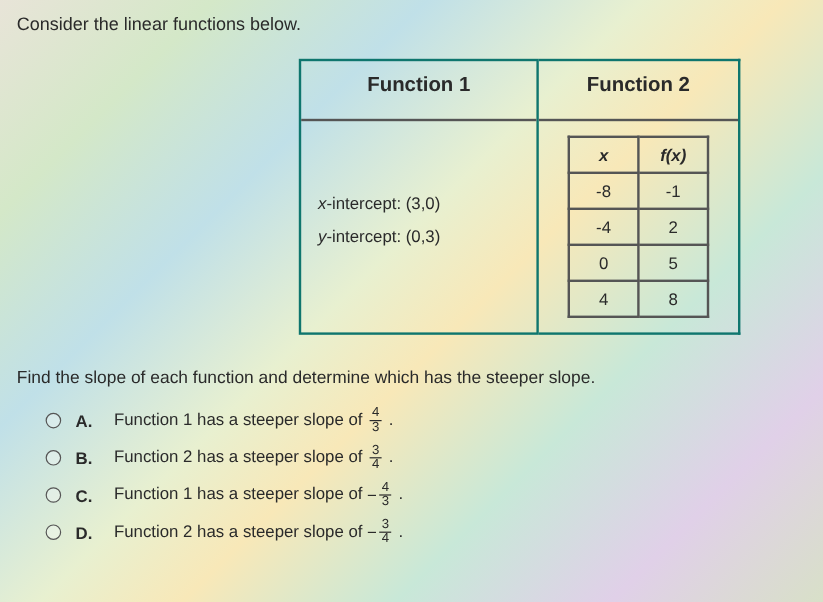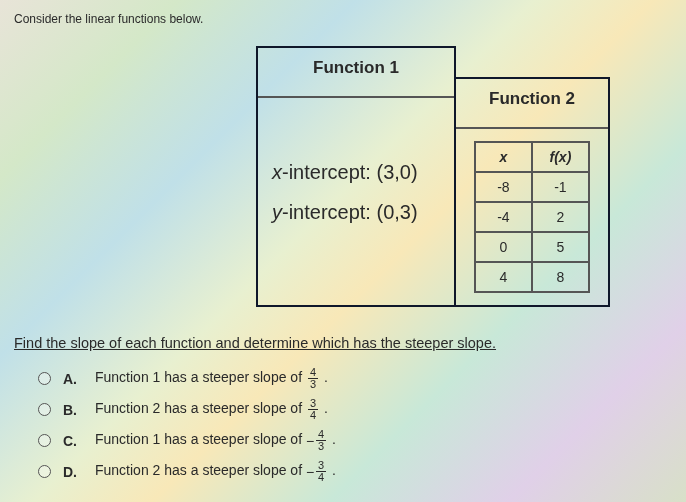--- a/index.html
+++ b/index.html
@@ -10,45 +10,45 @@
       padding: 12px 14px;
       background: linear-gradient(135deg, 
         #e8e4d8 0%, #d4e8c8 15%, #c0e0e8 30%, 
         #e8f0d0 45%, #f8e8b8 55%, #c8e8d8 70%, 
         #e0d0e8 85%, #d8e0c8 100%);
       color: #2a2a2a;
       font-size: 14px;
       position: relative;
     }
     .intro {
-      font-size: 12px;
+      font-size: 15px;
       margin-bottom: 20px;
     }
     .functions-row {
       display: flex;
       justify-content: center;
       gap: 0;
       margin-bottom: 28px;
       margin-left: 180px;
     }
     .func-col {
-      border: 2px solid #0f172a;
+      border: 2px solid #0f766e;
     }
     .func1 { width: 200px; }
-    .func2 { width: 154px; border-left: none; margin-top: 31px; }
+    .func2 { width: 168px; border-left: none; }
     .func-header {
       text-align: center;
       font-weight: bold;
       font-size: 17px;
       padding: 10px 6px 18px;
       border-bottom: 2px solid #555;
     }
     .func1-body {
       padding: 54px 14px 30px;
-      font-size: 20px;
+      font-size: 14px;
       line-height: 2;
     }
     .func1-body .fi { font-style: italic; }
     .func2-body {
       padding: 12px 18px 12px;
       display: flex;
       justify-content: center;
     }
     table.inner {
       border-collapse: collapse;
@@ -57,21 +57,20 @@
       border: 2px solid #555;
       width: 58px;
       height: 30px;
       text-align: center;
       font-size: 14px;
     }
     table.inner td.hd { font-weight: bold; font-style: italic; }
     .prompt {
       font-size: 14.5px;
       margin: 6px 0 16px;
-      text-decoration: underline;
     }
     .options {
       margin-left: 24px;
     }
     .opt-row {
       display: flex;
       align-items: center;
       gap: 12px;
       margin-bottom: 8px;
       font-size: 14px;

